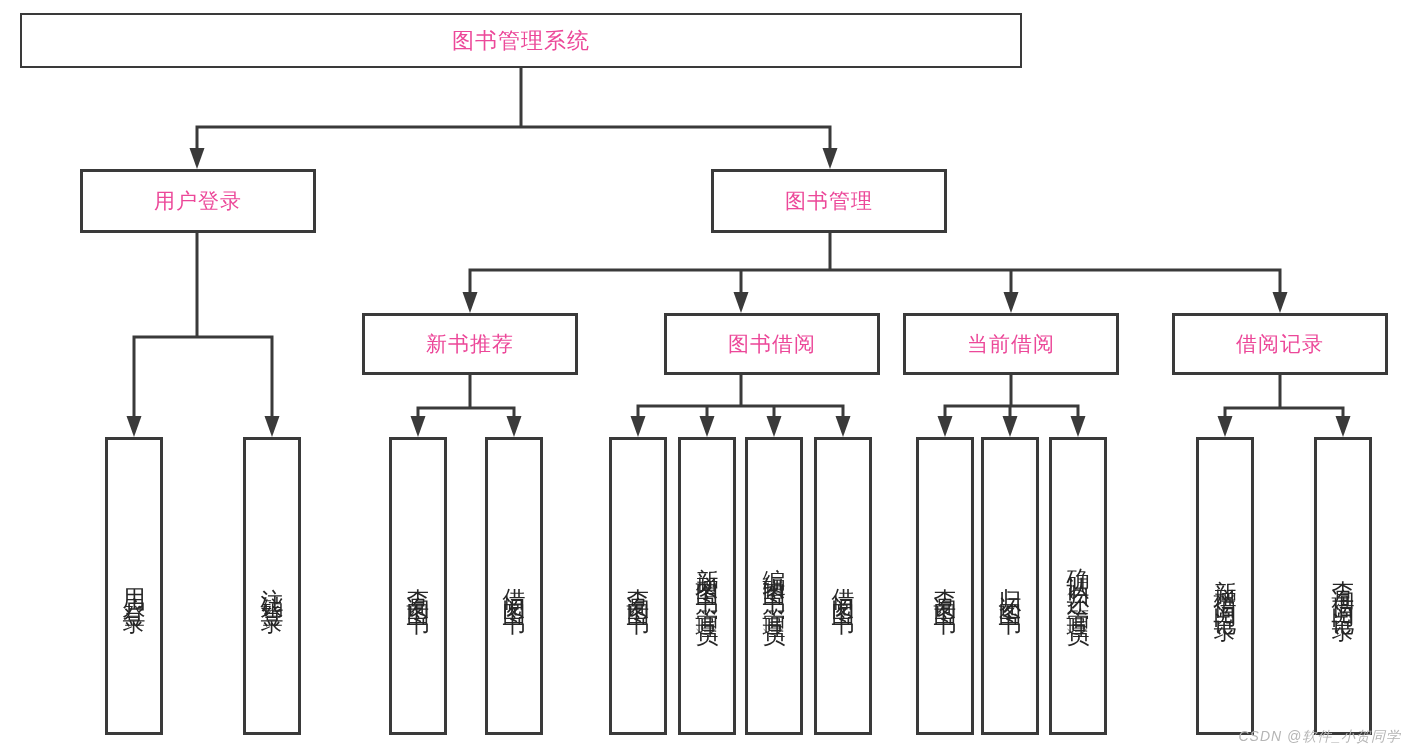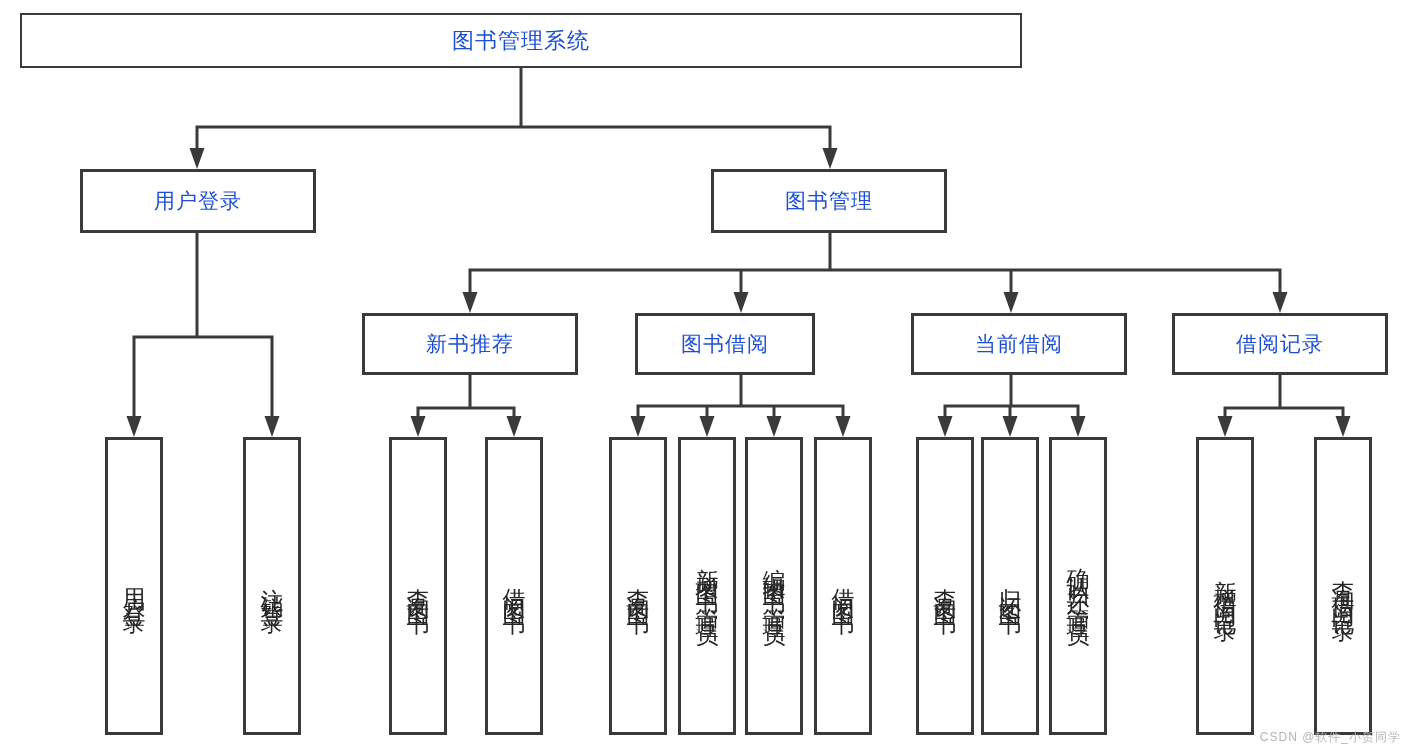--- a/index.html
+++ b/index.html
@@ -22,21 +22,21 @@
     position: absolute;
     box-sizing: border-box;
     background: #ffffff;
     border: 3px solid #3a3a3a;
     display: flex;
     align-items: center;
     justify-content: center;
     text-align: center;
     font-size: 21px;
     letter-spacing: 1px;
-    color: #1d4ed8;
+    color: #ec4899;
     z-index: 2;
   }
   .box.root { border-width: 2px; font-size: 22px; }
   .leaf {
     position: absolute;
     box-sizing: border-box;
     top: 437px;
     width: 58px;
     height: 298px;
     background: #ffffff;
@@ -52,24 +52,25 @@
     font-size: 23px;
     line-height: 1;
     letter-spacing: 8px;
     color: #262626;
     white-space: nowrap;
   }
   #watermark {
     position: absolute;
     right: 4px;
     bottom: 1px;
-    font-size: 12px;
+    font-size: 14px;
     letter-spacing: 1px;
     color: #b5b5b5;
     z-index: 3;
+    font-style: italic;
   }
 </style>
 </head>
 <body>
 
 <div id="canvas">
 
   <svg id="connectors" viewBox="0 0 1405 747" xmlns="http://www.w3.org/2000/svg">
     <path fill="none" stroke="#3a3a3a" stroke-width="3" d="M521,68 V127
              M195.5,127 H831.5
@@ -126,22 +127,22 @@
       <polygon points="1335.5,416 1350.5,416 1343,437"></polygon>
     </g>
   </svg>
 
   <div class="box root" style="left:20px; top:13px; width:1002px; height:55px;">图书管理系统</div>
 
   <div class="box" style="left:80px; top:169px; width:236px; height:64px;">用户登录</div>
   <div class="box" style="left:362px; top:313px; width:216px; height:62px;">新书推荐</div>
 
   <div class="box" style="left:711px; top:169px; width:236px; height:64px;">图书管理</div>
-  <div class="box" style="left:635px; top:313px; width:180px; height:62px;">图书借阅</div>
-  <div class="box" style="left:903px; top:313px; width:216px; height:62px;margin-left:8px;">当前借阅</div>
+  <div class="box" style="left:664px; top:313px; width:216px; height:62px;">图书借阅</div>
+  <div class="box" style="left:903px; top:313px; width:216px; height:62px;">当前借阅</div>
   <div class="box" style="left:1172px; top:313px; width:216px; height:62px;">借阅记录</div>
 
   <div class="leaf" style="left:105px;">
     <span>用户登录</span>
   </div>
   <div class="leaf" style="left:243px;">
     <span>注销登录</span>
   </div>
 
   <div class="leaf" style="left:389px;">

